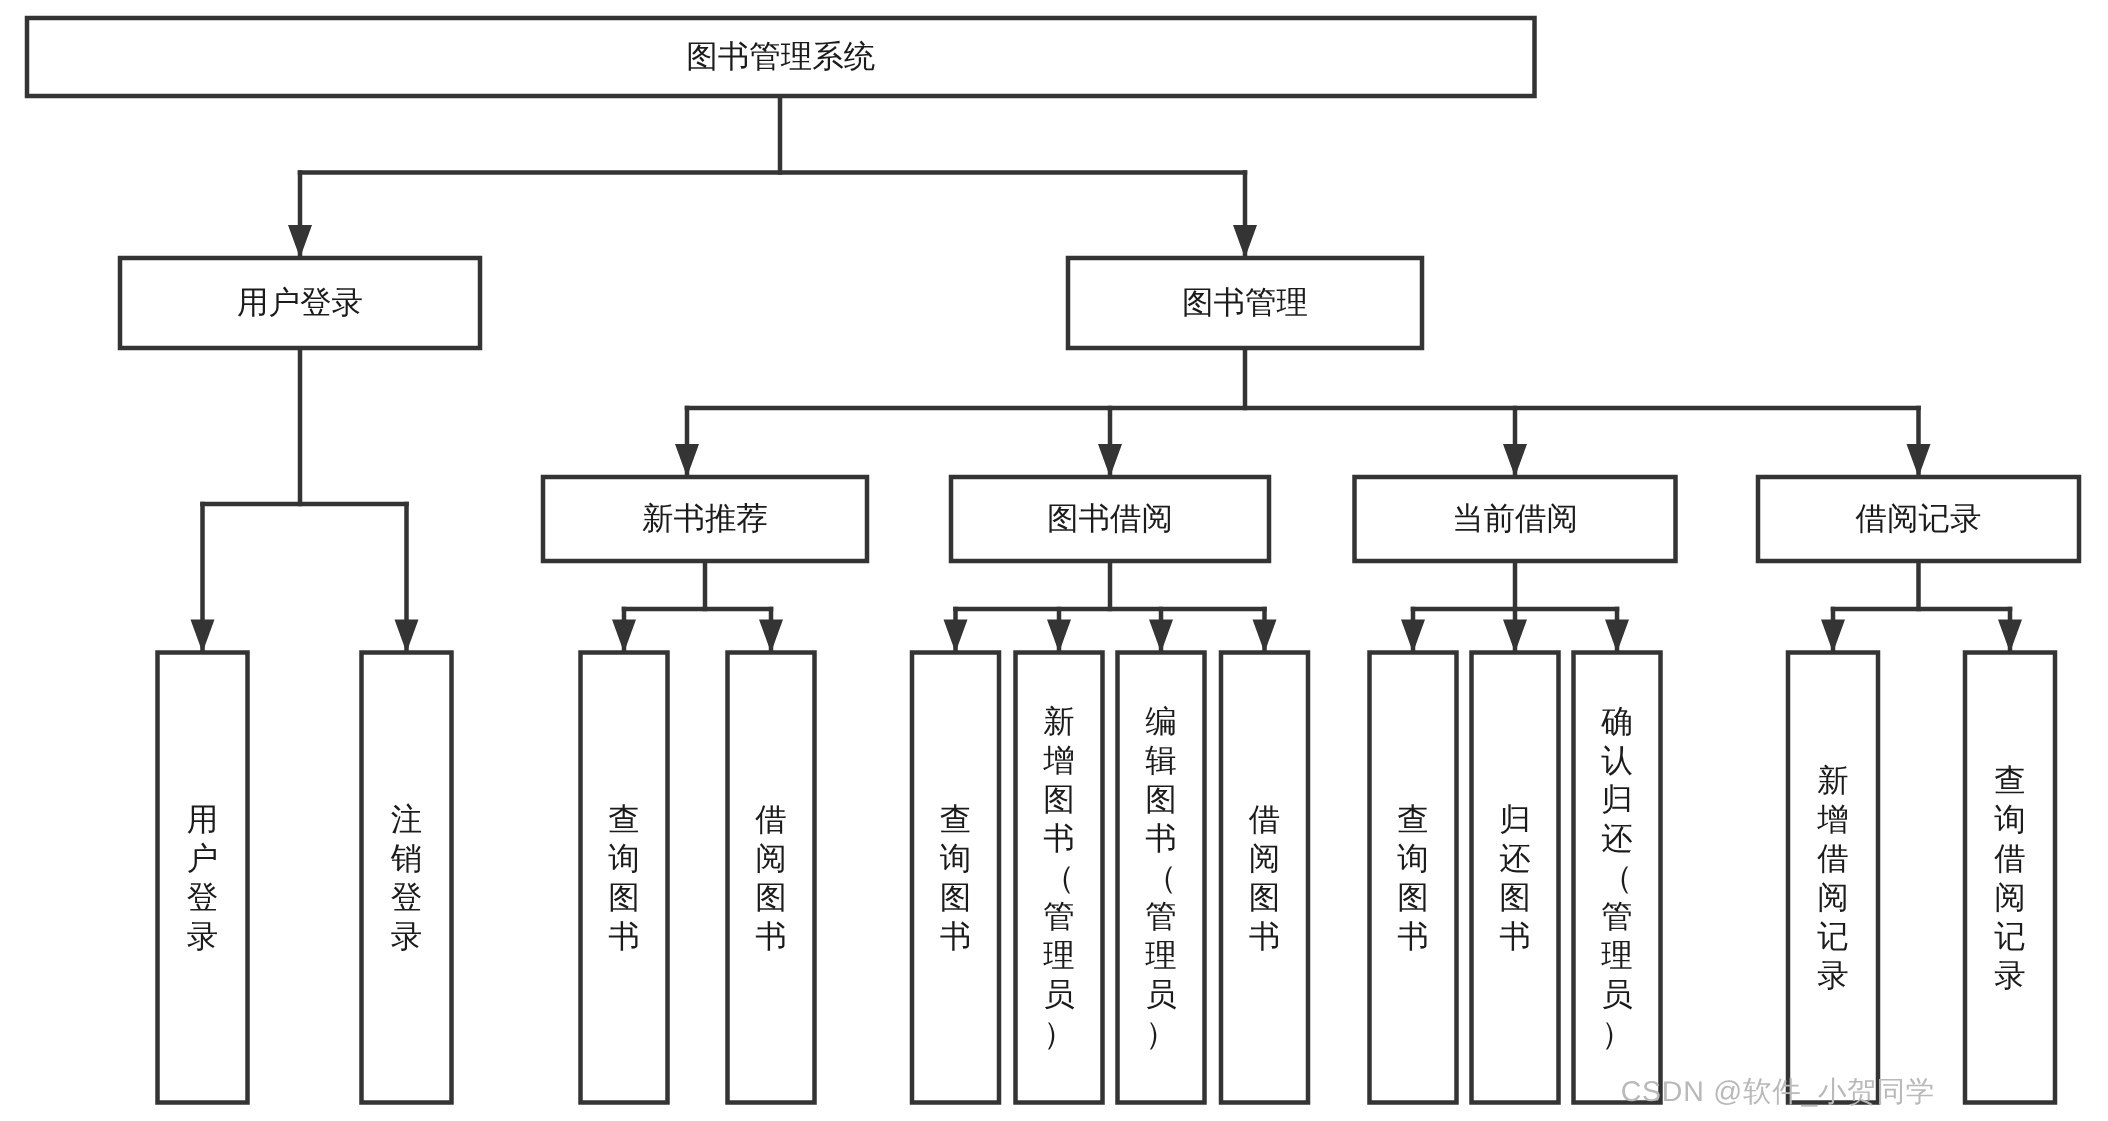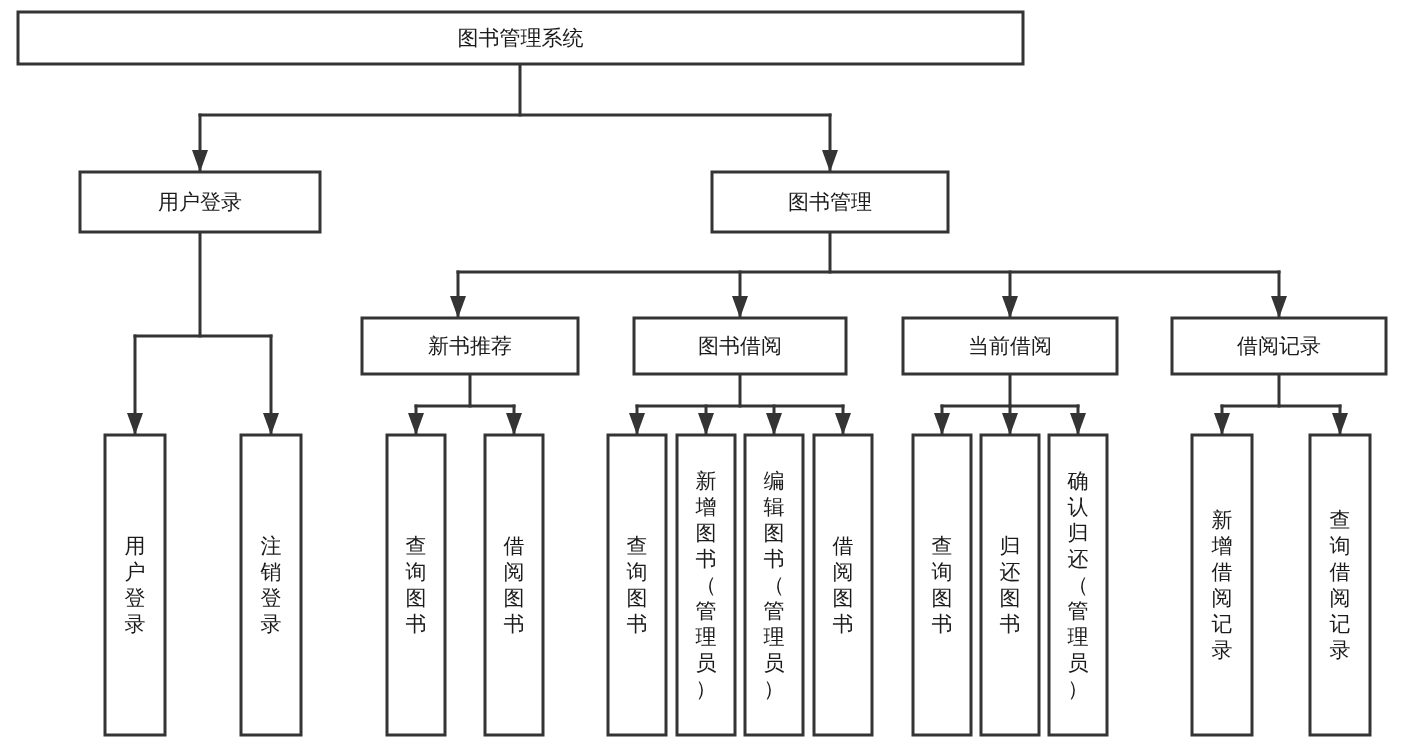--- a/index.html
+++ b/index.html
@@ -217,14 +217,15 @@
           <rect x="1192" y="435" width="60" height="300" class="node-rect"></rect>
           <text x="1222" y="0" class="node-label-v"><tspan x="1222" y="527.28">新</tspan><tspan x="1222" y="553.28">增</tspan><tspan x="1222" y="579.28">借</tspan><tspan x="1222" y="605.28">阅</tspan><tspan x="1222" y="631.28">记</tspan><tspan x="1222" y="657.28">录</tspan></text>
         </g>
         <g>
           <rect x="1310" y="435" width="60" height="300" class="node-rect"></rect>
           <text x="1340" y="0" class="node-label-v"><tspan x="1340" y="527.28">查</tspan><tspan x="1340" y="553.28">询</tspan><tspan x="1340" y="579.28">借</tspan><tspan x="1340" y="605.28">阅</tspan><tspan x="1340" y="631.28">记</tspan><tspan x="1340" y="657.28">录</tspan></text>
         </g>
       </g>
   </svg>
 
+  <div class="watermark">CSDN @软件_小贺同学</div>
 
 </div>
 
 </body></html>

